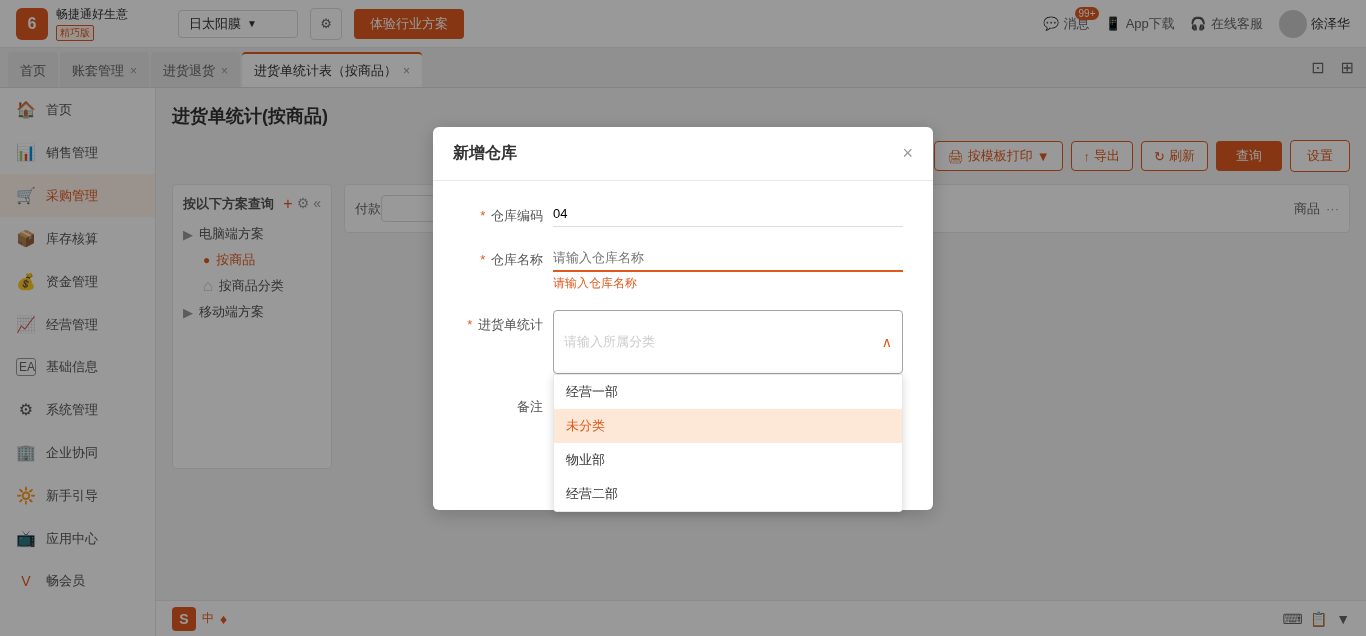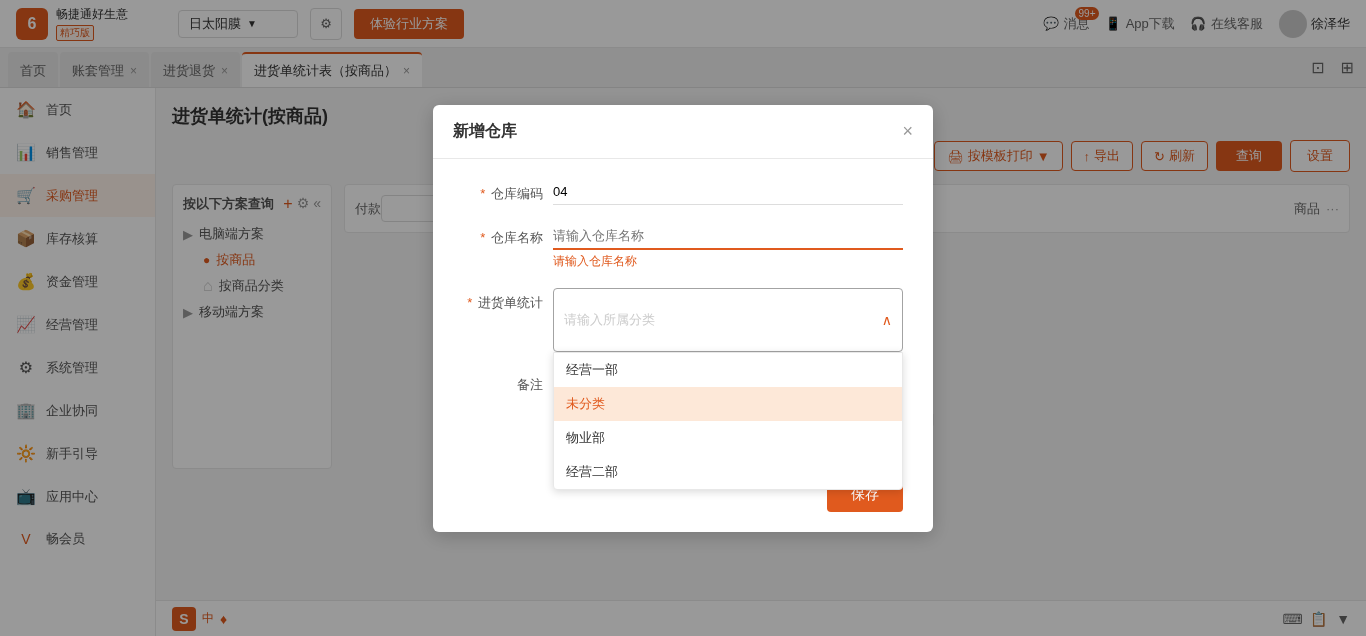--- a/index.html
+++ b/index.html
@@ -302,20 +302,24 @@
       <span class="si-icon">📦</span>
       <span>库存核算</span>
     </div>
     <div class="sidebar-item">
       <span class="si-icon">💰</span>
       <span>资金管理</span>
     </div>
     <div class="sidebar-item">
       <span class="si-icon">📈</span>
       <span>经营管理</span>
+    </div>
+    <div class="sidebar-item">
+      <span class="si-icon" style="font-size:12px;border:1px solid #999;border-radius:3px;padding:1px 2px;color:#666;">EA</span>
+      <span>基础信息</span>
     </div>
     <div class="sidebar-item">
       <span class="si-icon">⚙</span>
       <span>系统管理</span>
     </div>
     <div class="sidebar-item">
       <span class="si-icon">🏢</span>
       <span>企业协同</span>
     </div>
     <div class="sidebar-item">
@@ -471,23 +475,20 @@
             <div class="dropdown-item">经营二部</div>
           </div>
         </div>
       </div>
 
       <div class="form-row">
         <div class="form-row-label">备注</div>
         <textarea class="textarea-field" style=""></textarea>
       </div>
     </div>
-    <div class="modal-footer">
-      <button class="save-btn">保存</button>
-    </div>
   </div>
 </div>
 
 <div class="bottom-bar">
   <div style="margin-right:auto; display:flex; align-items:center; gap:6px;">
     <div class="s-logo">S</div>
     <span style="font-size:12px;color:#e05a1e;">中</span>
     <span style="color:#e05a1e;font-size:14px;">♦</span>
   </div>
   <div class="bottom-icons">

